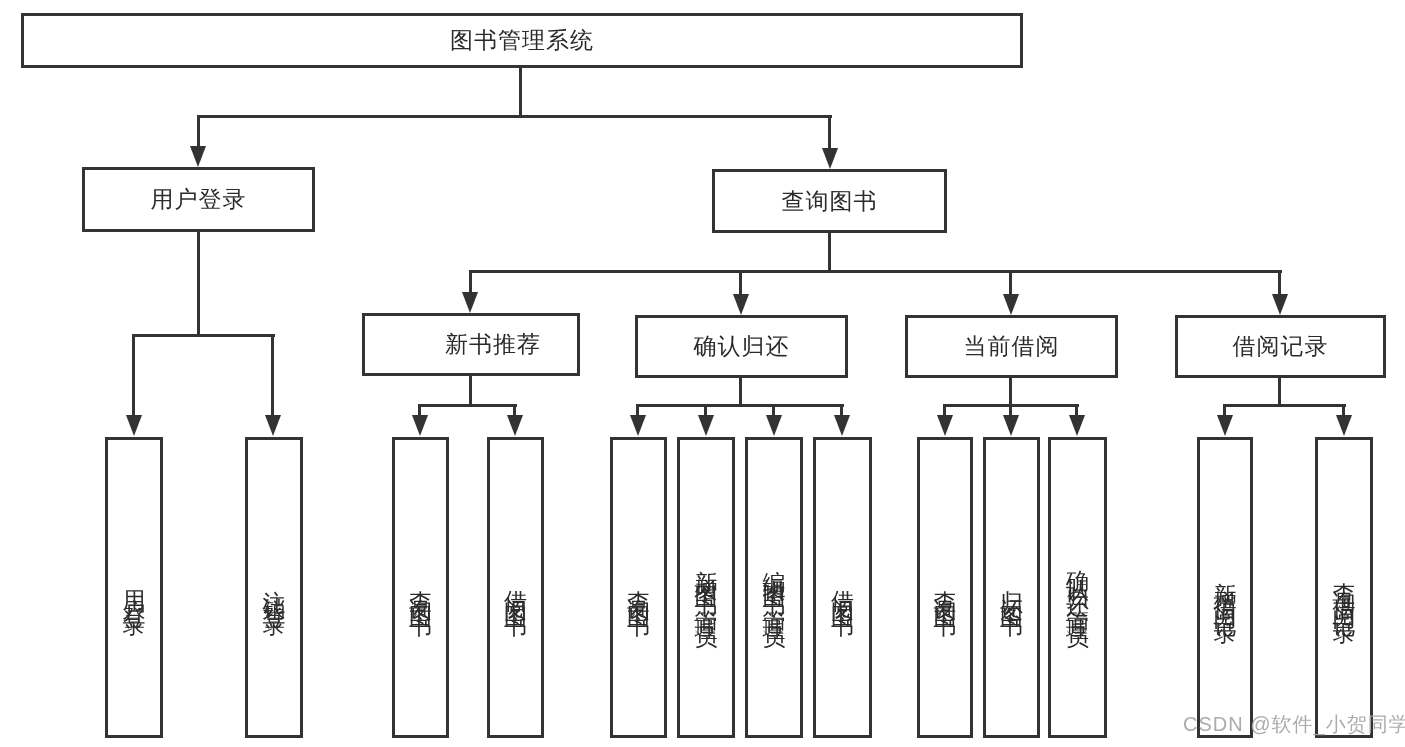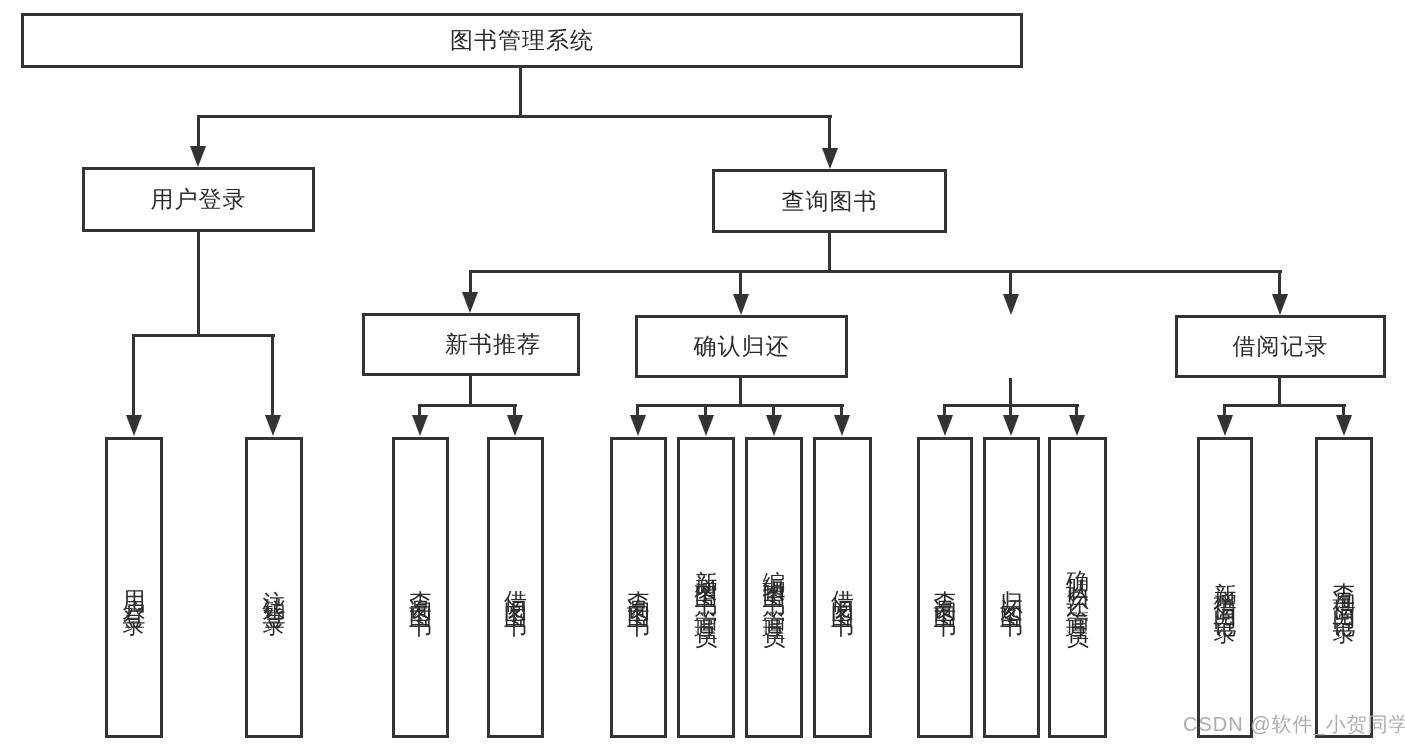--- a/index.html
+++ b/index.html
@@ -84,20 +84,23 @@
   <div class="arr" style="left:1003px;top:294px;"></div>
   <div class="line" style="left:1278px;top:270px;width:3px;height:24px;"></div>
   <div class="arr" style="left:1272px;top:294px;"></div>
 
   <div class="box" style="left:362px;top:313px;width:218px;height:63px;padding-left:44px;">
     <span class="hlabel">新书推荐</span>
   </div>
   <div class="box" style="left:635px;top:315px;width:213px;height:63px;">
     <span class="hlabel">确认归还</span>
   </div>
+  <div class="box" style="left:905px;top:315px;width:213px;height:63px;">
+    <span class="hlabel">当前借阅</span>
+  </div>
   <div class="box" style="left:1175px;top:315px;width:211px;height:63px;">
     <span class="hlabel">借阅记录</span>
   </div>
 
   <div class="line" style="left:469px;top:376px;width:3px;height:31px;"></div>
   <div class="line" style="left:418px;top:404px;width:99px;height:3px;"></div>
   <div class="line" style="left:418px;top:404px;width:3px;height:14px;"></div>
   <div class="arr" style="left:412px;top:415px;"></div>
   <div class="line" style="left:513px;top:404px;width:3px;height:14px;"></div>
   <div class="arr" style="left:507px;top:415px;"></div>

